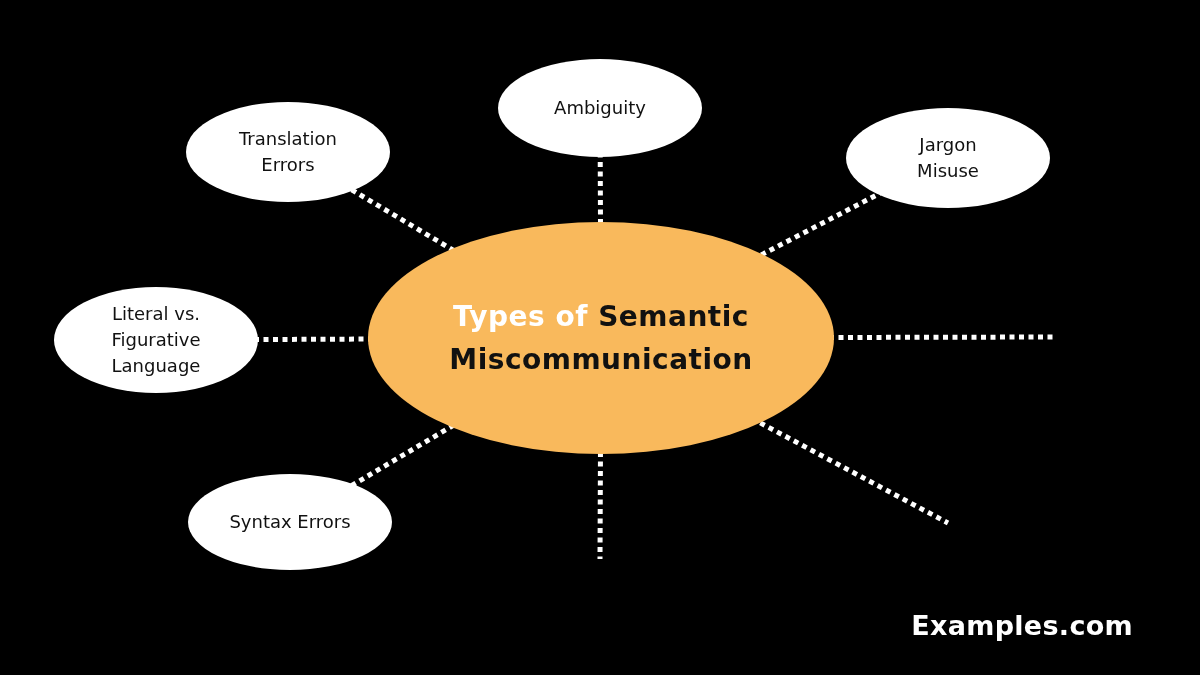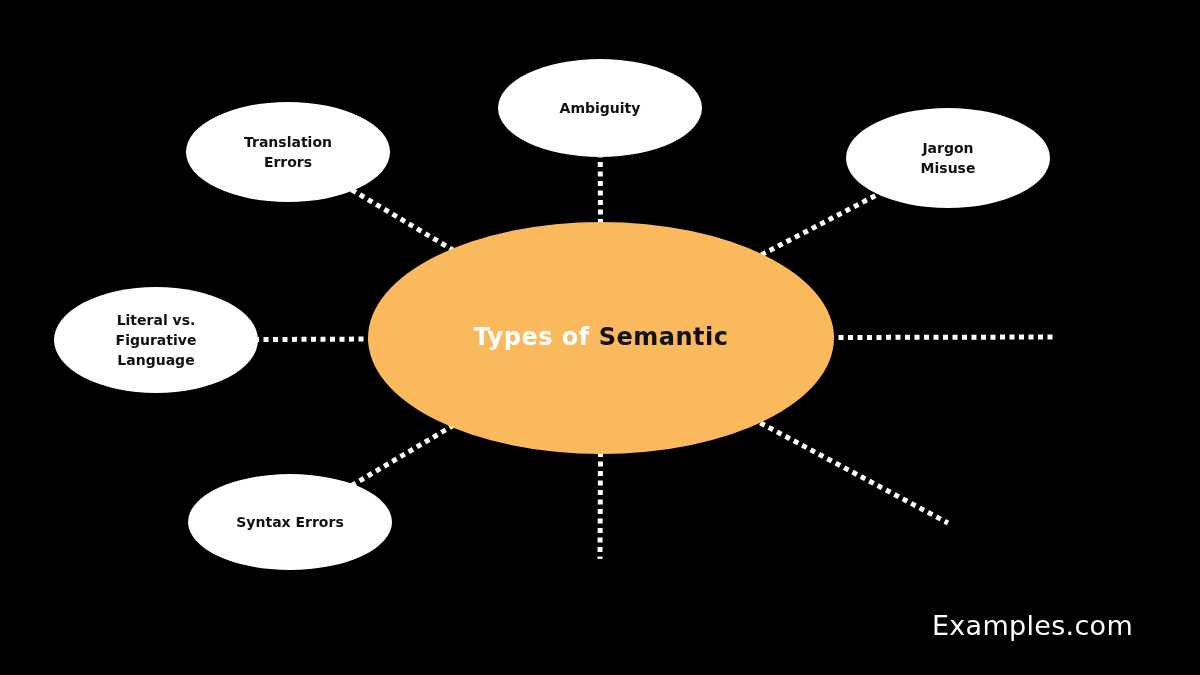--- a/index.html
+++ b/index.html
@@ -31,34 +31,34 @@
     display: flex;
     align-items: center;
     justify-content: center;
     text-align: center;
     border-radius: 50%;
     transform: translate(-50%, -50%);
   }
   .satellite {
     background: var(--node-fill, #ffffff);
     color: var(--text-dark, #111111);
-    font-size: 14px;
-    font-weight: bold;
+    font-size: 18px;
+    font-weight: normal;
     line-height: 1.45;
     white-space: pre-line;
   }
   .center-node {
     background: var(--center-fill, #f9b95c);
     left: 601px;
     top: 338px;
     width: 466px;
     height: 232px;
   }
   .center-title {
-    font-size: 24px;
+    font-size: 28px;
     font-weight: 800;
     line-height: 1.55;
     text-align: center;
     color: var(--text-dark, #111111);
     letter-spacing: 0.5px;
   }
   .t-white { color: var(--title-light, #ffffff); }
   .t-dark  { color: var(--text-dark, #111111); }
 
   
@@ -70,21 +70,21 @@
   .n-connotation  { left: 948px;  top: 523px; width: 204px; height: 102px; }
   .n-syntax       { left: 290px;  top: 522px; width: 204px; height: 96px;  }
   .n-homonyms     { left: 600px;  top: 559px; width: 208px; height: 104px; }
 
   .watermark {
     position: absolute;
     right: 67px;
     bottom: 34px;
     color: var(--title-light, #ffffff);
     font-size: 27px;
-    font-weight: normal;
+    font-weight: bold;
     letter-spacing: 0.3px;
     margin-left: 44px;
   }
 </style>
 </head>
 <body>
 
 <div class="canvas">
 
   <svg class="connectors" viewBox="0 0 1200 675">
@@ -94,20 +94,21 @@
     <line x1="601" y1="338" x2="1055" y2="337"></line>
     <line x1="601" y1="338" x2="156" y2="340"></line>
     <line x1="601" y1="338" x2="948" y2="523"></line>
     <line x1="601" y1="338" x2="290" y2="522"></line>
     <line x1="601" y1="338" x2="600" y2="559"></line>
   </svg>
 
   <div class="node center-node">
     <div class="center-title">
       <div><span class="t-white">Types of </span><span class="t-dark">Semantic</span></div>
+      <div class="t-dark">Miscommunication</div>
     </div>
   </div>
 
   <div class="node satellite n-ambiguity">Ambiguity</div>
   <div class="node satellite n-translation">Translation
 Errors</div>
   <div class="node satellite n-jargon">Jargon
 Misuse</div>
   <div class="node satellite n-literal">Literal vs.
 Figurative

